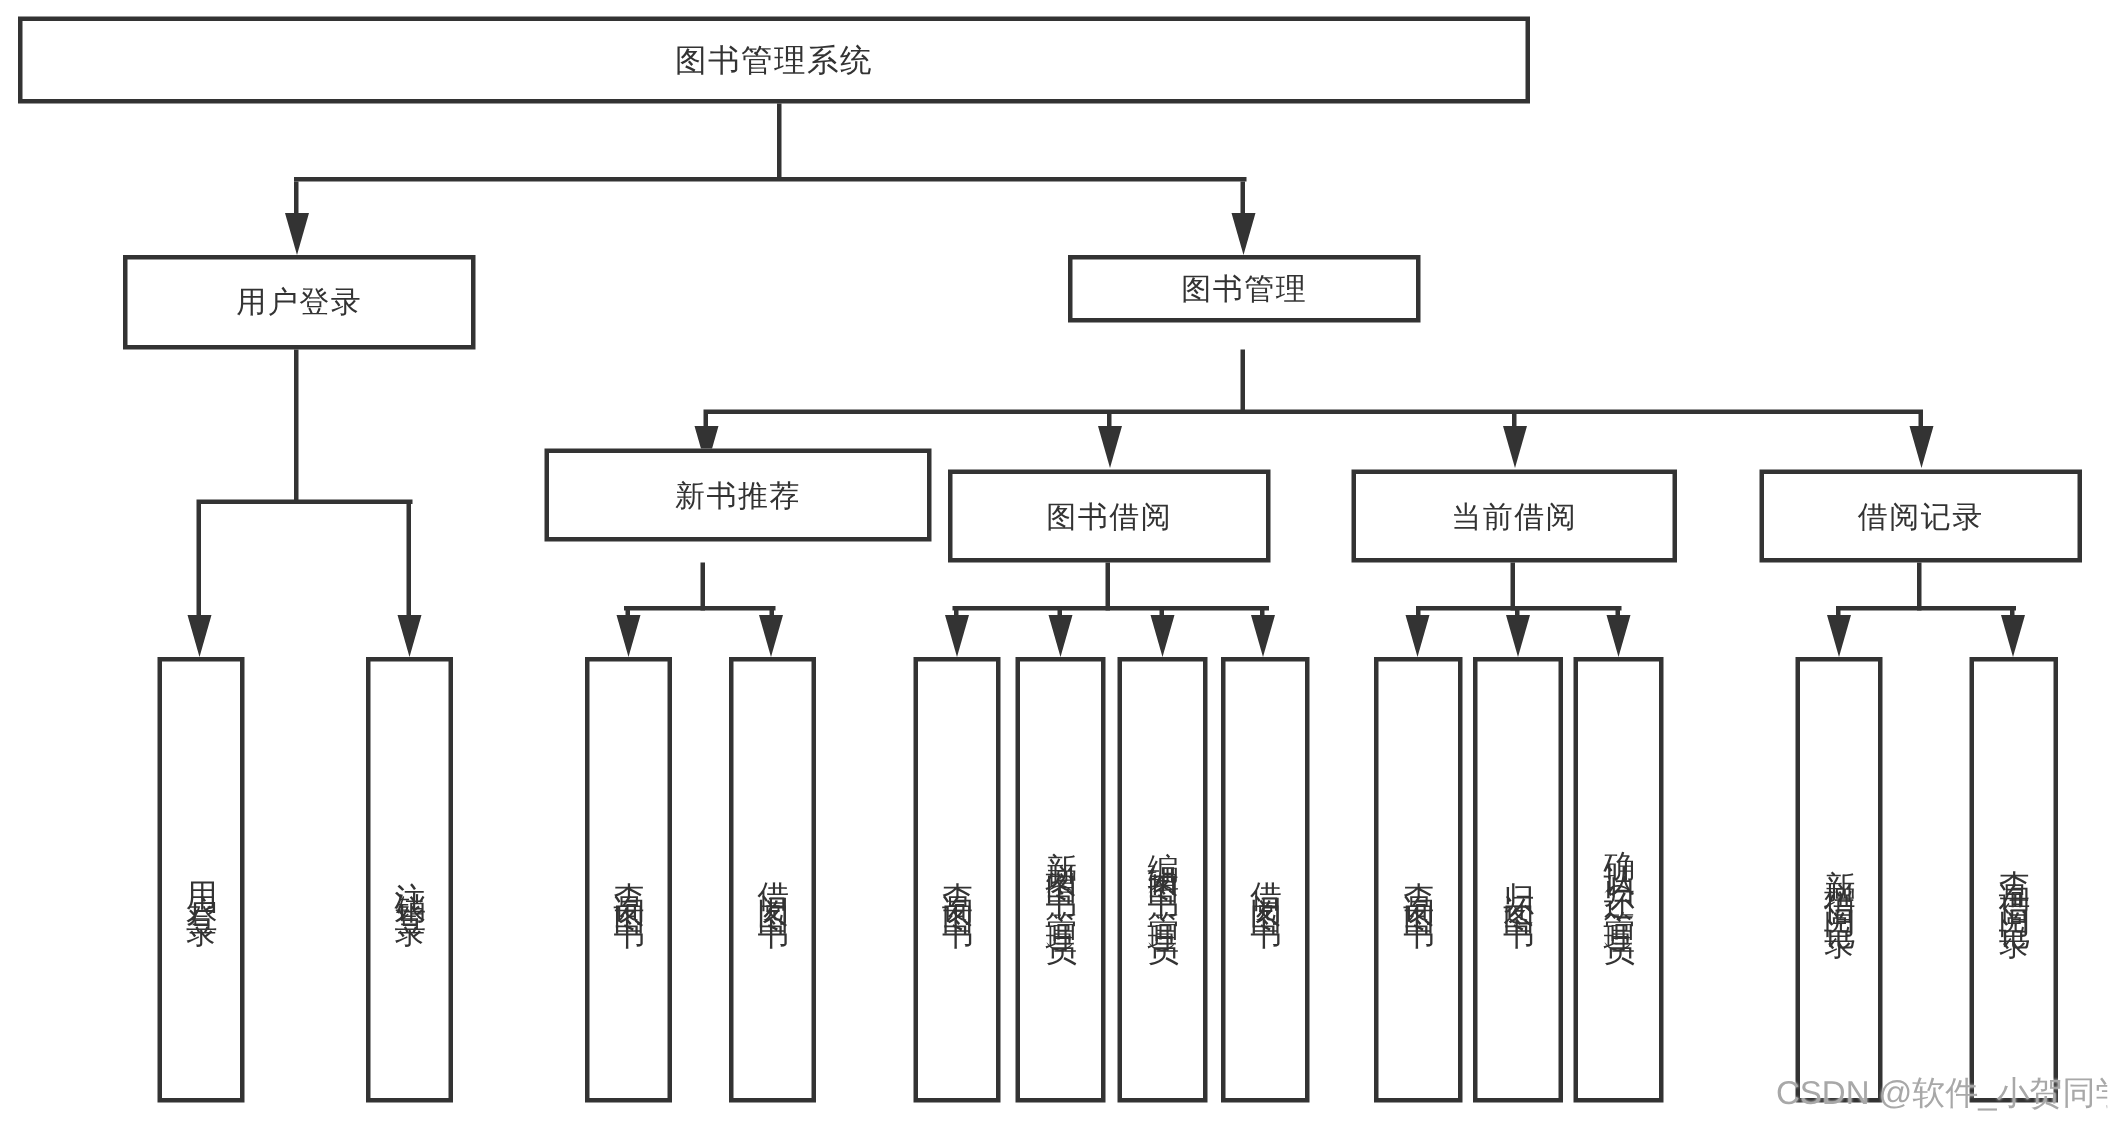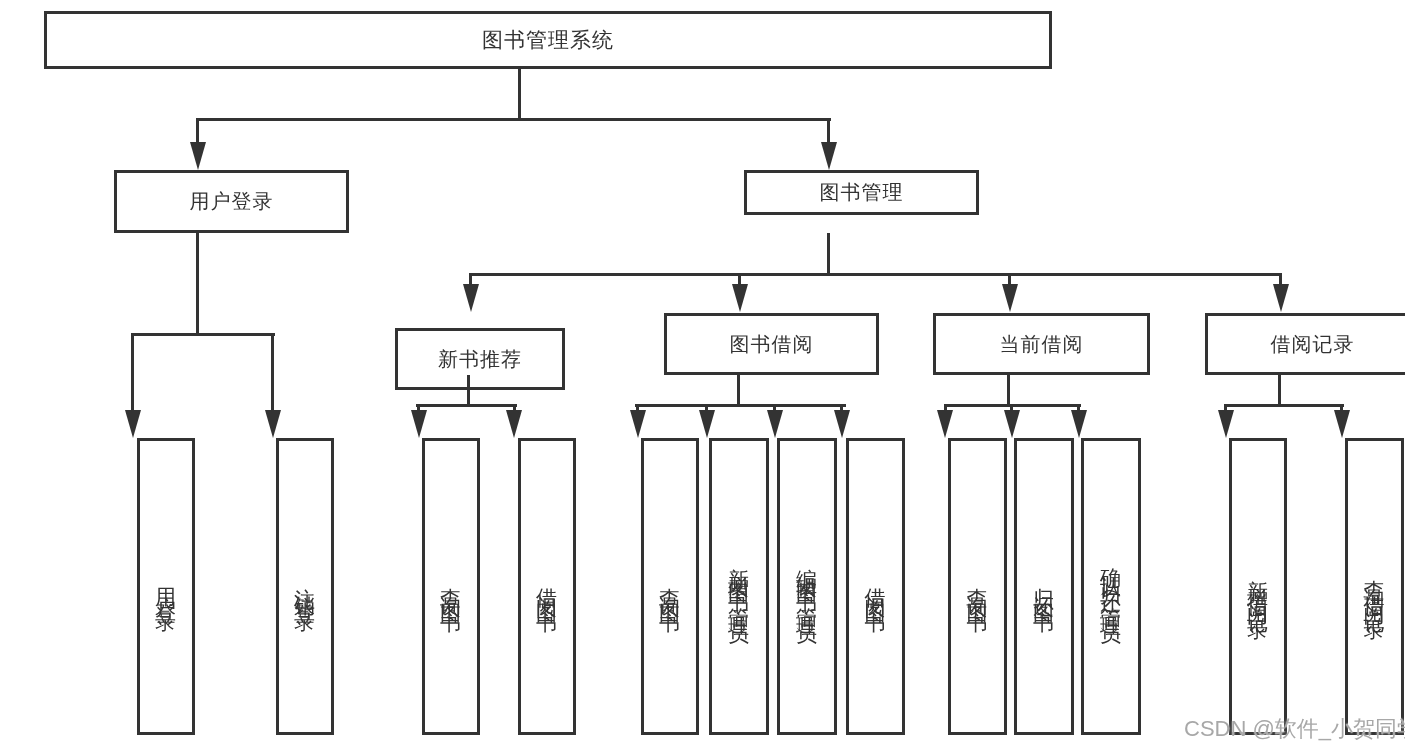--- a/index.html
+++ b/index.html
@@ -16,21 +16,20 @@
     font-family:"Liberation Sans","DejaVu Sans",sans-serif;
     overflow:hidden;
   }
   .node{
     position:absolute;
     box-sizing:border-box;
     border:3px solid var(--line);
     background:#fff;
     display:flex;align-items:center;justify-content:center;
     color:var(--text);
-    margin-left:32px;
   }
   .hnode{font-size:20px;letter-spacing:1px;white-space:nowrap;}
   .root{border-width:3px;font-size:21px;}
   .vnode span{
     writing-mode:vertical-rl;
     font-size:21px;
     letter-spacing:8px;
     line-height:1;
   }
   .ln{position:absolute;display:block;background:var(--line);}
@@ -84,21 +83,21 @@
   <i class="ln" style="left:469px;top:273px;width:813px;height:3px"></i>
   <i class="ln" style="left:469px;top:276px;width:3px;height:12px"></i>
   <i class="ar" style="left:463px;top:284px"></i>
   <i class="ln" style="left:738px;top:276px;width:3px;height:12px"></i>
   <i class="ar" style="left:732px;top:284px"></i>
   <i class="ln" style="left:1008px;top:276px;width:3px;height:12px"></i>
   <i class="ar" style="left:1002px;top:284px"></i>
   <i class="ln" style="left:1279px;top:276px;width:3px;height:12px"></i>
   <i class="ar" style="left:1273px;top:284px"></i>
 
-  <div class="node hnode" style="left:363px;top:328px;width:170px;height:62px">
+  <div class="node hnode" style="left:363px;top:299px;width:258px;height:62px">
     <span>新书推荐</span>
   </div>
   <div class="node hnode" style="left:632px;top:313px;width:215px;height:62px">
     <span>图书借阅</span>
   </div>
   <div class="node hnode" style="left:901px;top:313px;width:217px;height:62px">
     <span>当前借阅</span>
   </div>
   <div class="node hnode" style="left:1173px;top:313px;width:215px;height:62px">
     <span>借阅记录</span>

